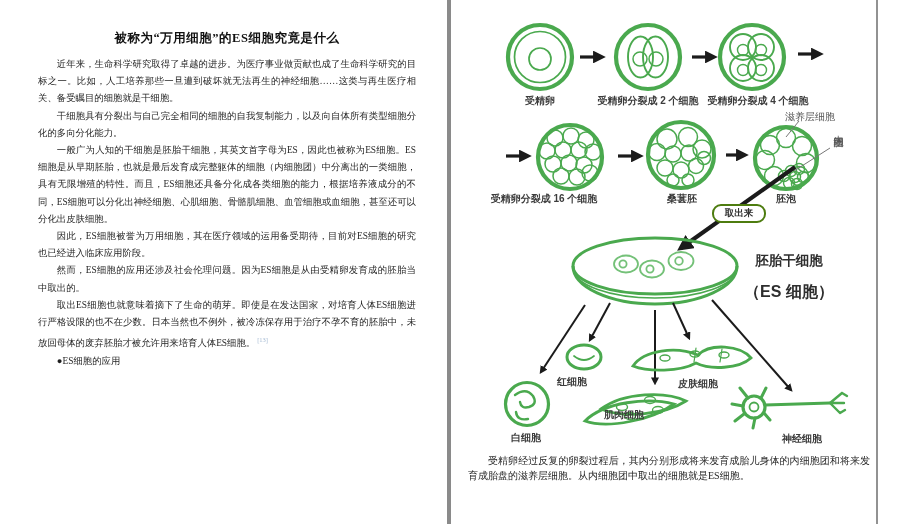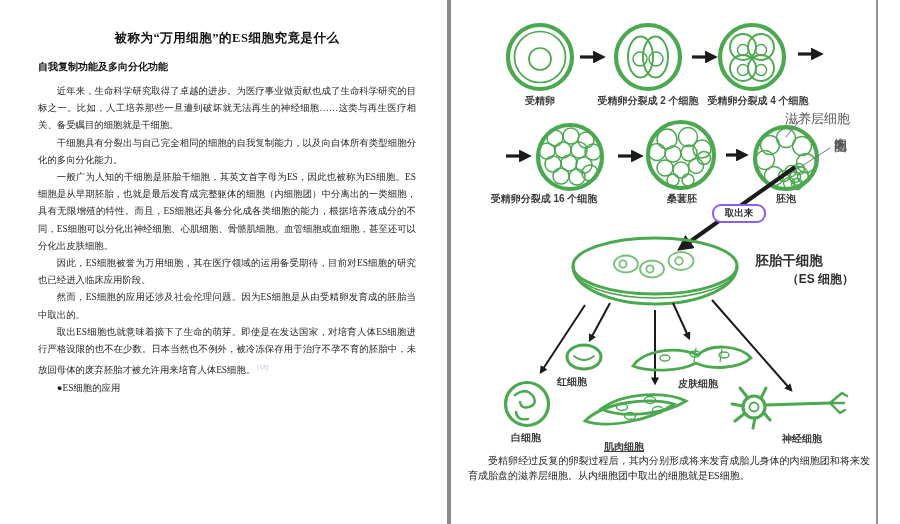--- a/index.html
+++ b/index.html
@@ -18,43 +18,42 @@
 
   
   .spine{position:absolute;left:447px;top:0;width:4px;height:524px;background:#8a8a8a;z-index:5;}
   .right-edge{position:absolute;left:876px;top:0;width:2px;height:524px;background:#929292;z-index:5;}
 
   
   .diagram-svg{position:absolute;left:452px;top:0;width:424px;height:452px;z-index:1;}
   .dlabel{position:absolute;transform:translateX(-50%);white-space:nowrap;z-index:2;
           font-family:"Liberation Sans", sans-serif;font-weight:bold;font-size:10px;color:#3c3c3c;}
   .alabel{position:absolute;white-space:nowrap;z-index:2;
-          font-family:"Liberation Sans", sans-serif;font-size:13px;color:#555;}
+          font-family:"Liberation Sans", sans-serif;font-size:10px;color:#555;}
   .alabel.vert{writing-mode:vertical-rl;letter-spacing:1px;}
   .takeout-badge{position:absolute;left:712px;top:204px;width:50px;height:15px;z-index:3;
-          border:2px solid #8b5cf6;border-radius:9px;background:#fff;
+          border:2px solid #4d7c0f;border-radius:9px;background:#fff;
           display:flex;align-items:center;justify-content:center;
           font-family:"Liberation Sans", sans-serif;font-weight:bold;font-size:9.5px;color:#333;}
   .dish-label{position:absolute;left:724px;top:252px;width:130px;text-align:center;z-index:2;
           font-family:"Liberation Sans", sans-serif;font-weight:bold;color:#2e2e2e;}
   .dish-label .l1{font-size:13.5px;}
-  .dish-label .l2{font-size:12px;margin-top:1px;text-align:right;}
+  .dish-label .l2{font-size:16px;margin-top:12px;}
 
   .caption{position:absolute;left:468px;top:453px;width:402px;font-size:10px;line-height:15px;
            text-align:justify;z-index:2;}
   .caption p{margin:0;text-indent:2em;}
 </style>
 </head>
 <body>
 
 <div id="screen">
 
   <div class="left-page">
     <div class="doc-title">被称为“万用细胞”的ES细胞究竟是什么</div>
-    <div class="sec-heading">自我复制功能及多向分化功能</div>
     <div class="body-text">
       <p>近年来，生命科学研究取得了卓越的进步。为医疗事业做贡献也成了生命科学研究的目标之一。比如，人工培养那些一旦遭到破坏就无法再生的神经细胞……这类与再生医疗相关、备受瞩目的细胞就是干细胞。</p>
       <p>干细胞具有分裂出与自己完全相同的细胞的自我复制能力，以及向自体所有类型细胞分化的多向分化能力。</p>
       <p>一般广为人知的干细胞是胚胎干细胞，其英文首字母为ES，因此也被称为ES细胞。ES细胞是从早期胚胎，也就是最后发育成完整躯体的细胞（内细胞团）中分离出的一类细胞，具有无限增殖的特性。而且，ES细胞还具备分化成各类细胞的能力，根据培养液成分的不同，ES细胞可以分化出神经细胞、心肌细胞、骨骼肌细胞、血管细胞或血细胞，甚至还可以分化出皮肤细胞。</p>
       <p>因此，ES细胞被誉为万用细胞，其在医疗领域的运用备受期待，目前对ES细胞的研究也已经进入临床应用阶段。</p>
       <p>然而，ES细胞的应用还涉及社会伦理问题。因为ES细胞是从由受精卵发育成的胚胎当中取出的。</p>
       <p><span>取出ES细胞也就意味着摘下了生命的萌芽。即使是在发达国家，对培育人体ES细胞进行严格设限的也不在少数。日本当然也不例外，被冷冻保存用于治疗不孕不育的胚胎中，未放回母体的废弃胚胎才被允许用来培育人体ES细胞。</span><span class="fnote">[13]</span></p>
       <p class="bullet-line">●ES细胞的应用</p>
     </div>
   </div>
@@ -229,20 +228,20 @@
   <div class="takeout-badge">取出来</div>
 
   <div class="dish-label">
     <div class="l1">胚胎干细胞</div>
     <div class="l2">（ES 细胞）</div>
   </div>
 
   <div class="dlabel" style="left:572px;top:375px;">红细胞</div>
   <div class="dlabel" style="left:698px;top:377px;text-align:center;">皮肤细胞</div>
   <div class="dlabel" style="left:526px;top:431px;">白细胞</div>
-  <div class="dlabel" style="left:624px;top:440px;text-decoration:underline;">肌肉细胞</div>
+  <div class="dlabel" style="left:624px;top:408px;">肌肉细胞</div>
   <div class="dlabel" style="left:802px;top:432px;">神经细胞</div>
 
   <div class="caption">
     <p>受精卵经过反复的卵裂过程后，其内分别形成将来发育成胎儿身体的内细胞团和将来发育成胎盘的滋养层细胞。从内细胞团中取出的细胞就是ES细胞。</p>
   </div>
 
 </div>
 
 </body></html>

